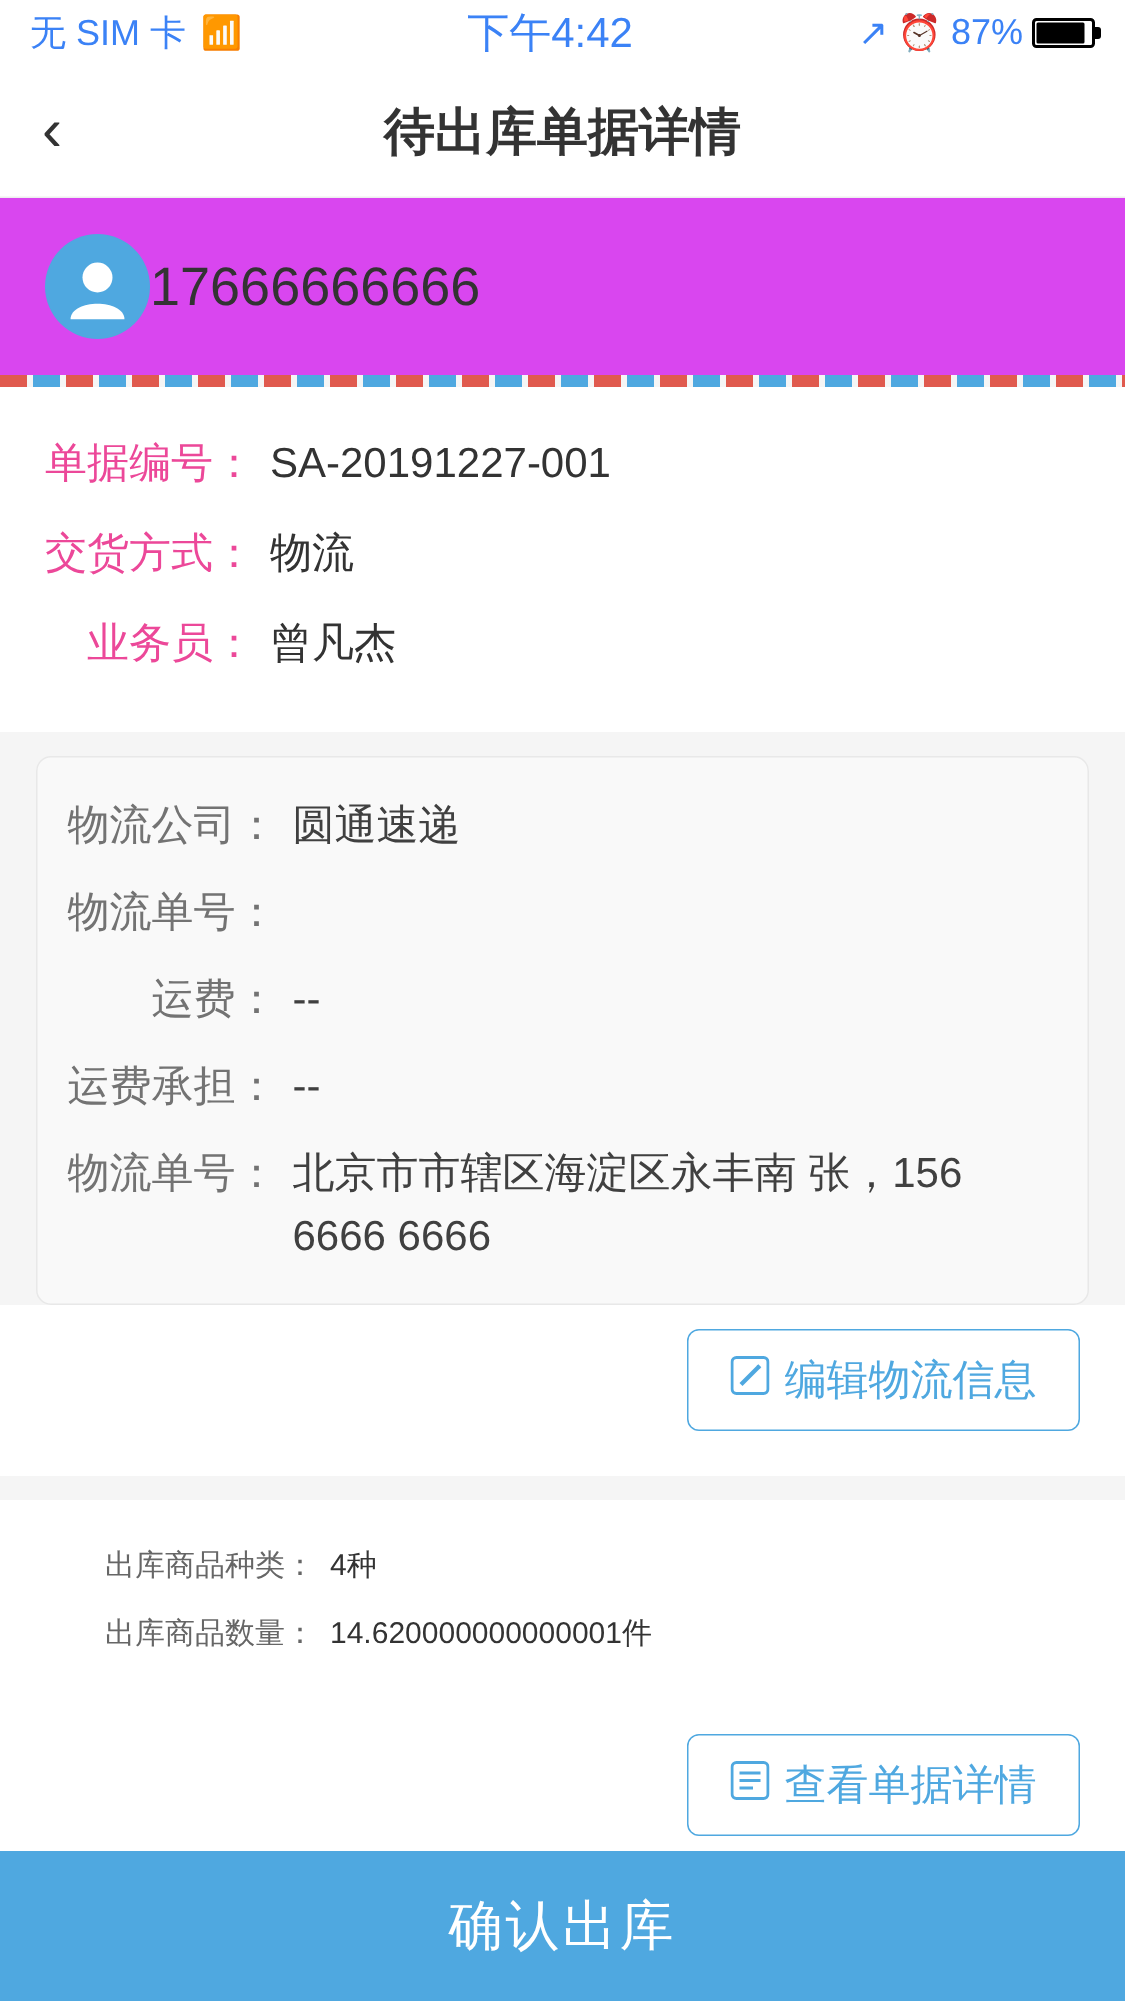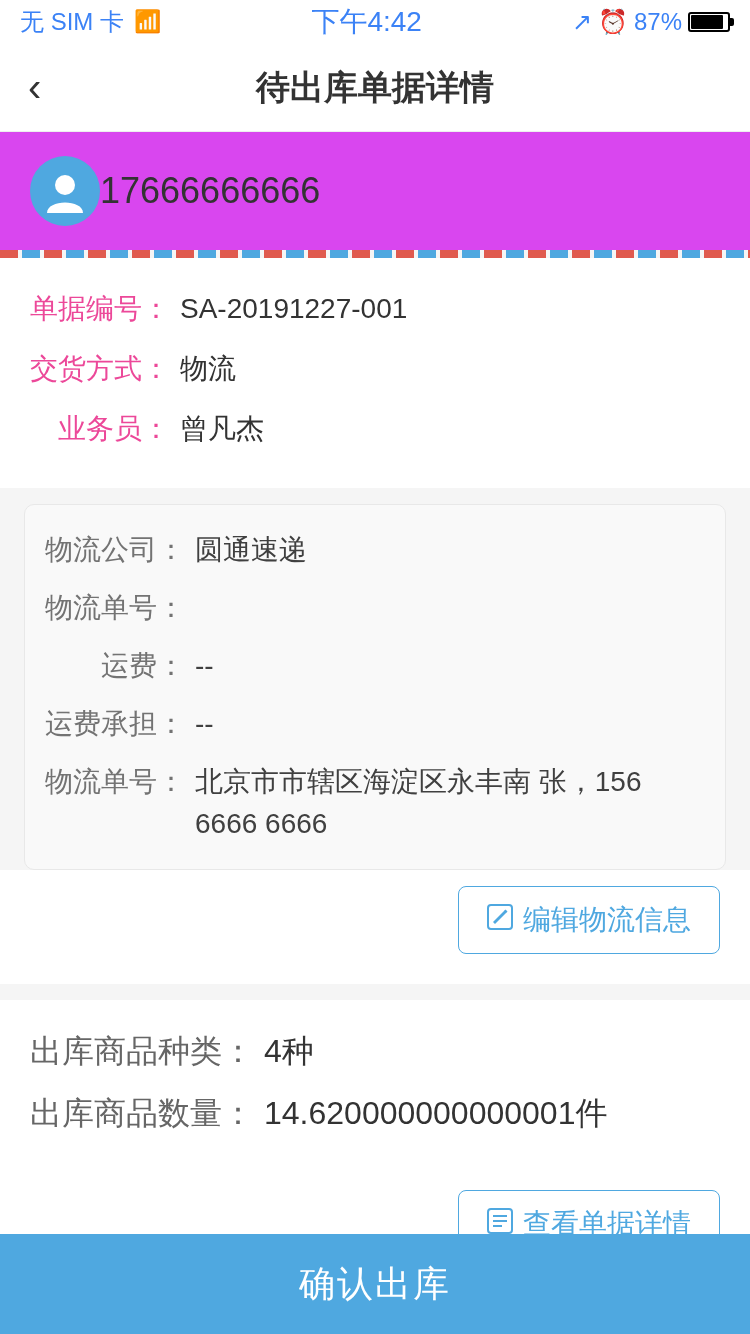--- a/index.html
+++ b/index.html
@@ -183,21 +183,21 @@
 
     
     .goods-section {
       background: #fff;
       padding: 30px 30px 20px 30px;
     }
     .goods-row {
       display: flex;
       align-items: center;
       margin-bottom: 18px;
-      font-size: 32px;
+      font-size: 20px;
     }
     .goods-label {
       color: #666;
       min-width: 180px;
       text-align: right;
       flex-shrink: 0;
     }
     .goods-value {
       color: #333;
       margin-left: 10px;

